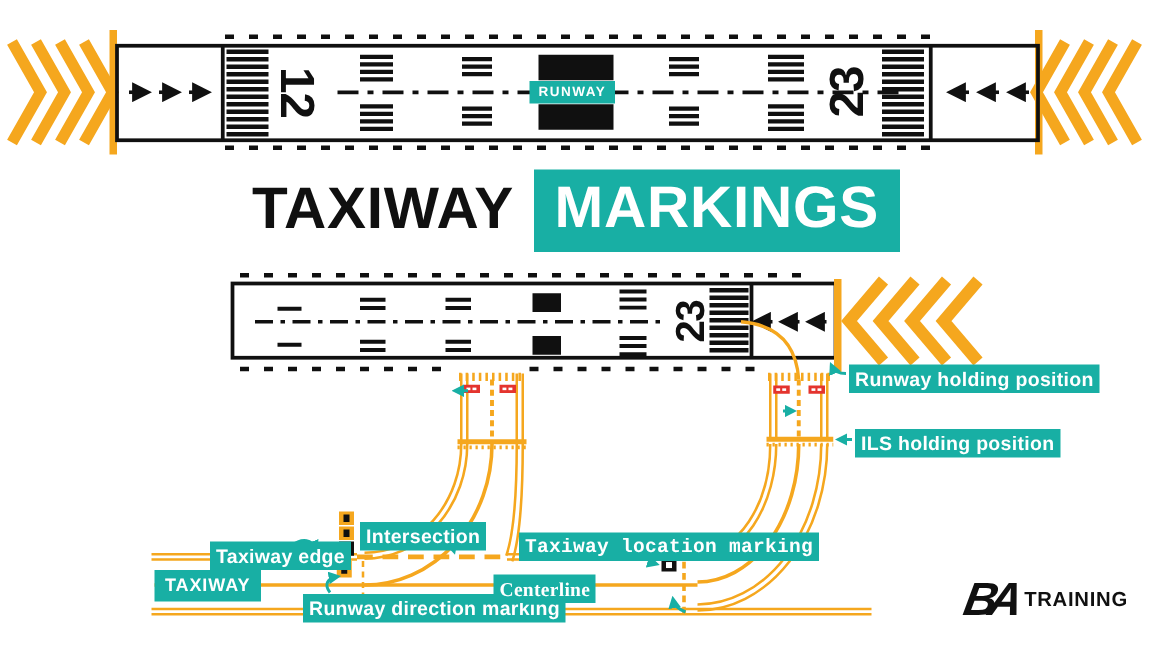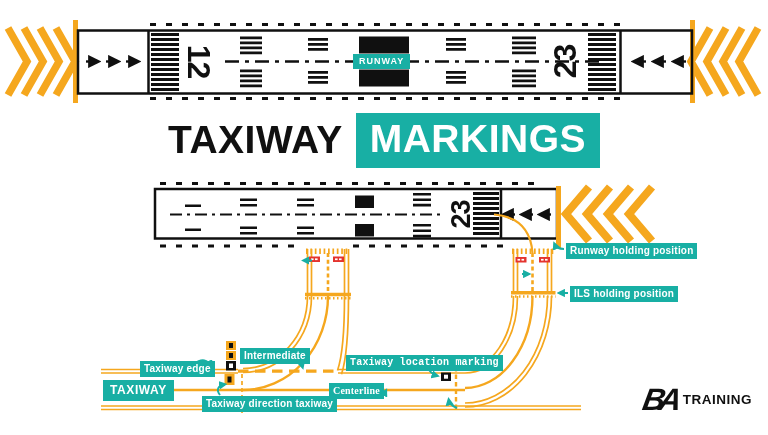--- a/index.html
+++ b/index.html
@@ -8,21 +8,21 @@
            font-family:"Liberation Sans", sans-serif; }
   #art { position:absolute; left:0; top:0; }
   svg .y  { stroke:var(--yellow); fill:none; }
   svg .yf { fill:var(--yellow); stroke:none; }
   svg .k  { stroke:var(--black); fill:none; }
   svg .kf { fill:var(--black); stroke:none; }
   svg .rf { fill:var(--red); stroke:none; }
   svg .wf { fill:#fff; stroke:none; }
   svg .t  { stroke:var(--teal); fill:none; }
   svg .tf { fill:var(--teal); stroke:none; }
-  .tag { position:absolute; background:var(--teal); color:#fff; font-weight:700; font-size:10px;
+  .tag { position:absolute; background:var(--teal); color:#fff; font-weight:700; font-size:13px;
          line-height:1; padding:3px 4px 3px; white-space:nowrap; letter-spacing:.2px; z-index:3; }
   .tag-big { font-size:12px; padding:4px 7px 5px; letter-spacing:.6px; font-weight:800; }
   .rwy-tag { position:absolute; background:var(--teal); color:#fff; font-weight:800; font-size:9px;
              line-height:1; padding:3px 6px; letter-spacing:1px; z-index:3; }
   .rwy-num { position:absolute; display:flex; align-items:center; justify-content:center;
              font-weight:800; color:var(--black); z-index:2; letter-spacing:-1px; }
   #title { position:absolute; left:0; right:0; top:112px; height:56px; display:flex;
            align-items:center; justify-content:center; gap:13px; z-index:3; }
   #title .t1 { font-size:39px; font-weight:800; color:var(--black); letter-spacing:.5px; }
   #title .t2 { font-size:39px; font-weight:800; color:#fff; background:var(--teal);
@@ -215,24 +215,24 @@
   </div>
 
   <div class="rwy-tag" style="left:353px; top:54px;">RUNWAY</div>
 
   <div class="rwy-num" style="left:179px; top:36px; width:38px; height:51px; font-size:32px; transform:rotate(90deg);">12</div>
   <div class="rwy-num" style="left:546px; top:36px; width:38px; height:51px; font-size:32px; transform:rotate(-90deg);">23</div>
   <div class="rwy-num" style="left:443px; top:192px; width:36px; height:45px; font-size:27px; transform:rotate(-90deg);">23</div>
 
   <div class="tag" style="left:566px; top:242.5px;">Runway holding position</div>
   <div class="tag" style="left:570px; top:286px;">ILS holding position</div>
-  <div class="tag" style="left:240px; top:347.5px;">Intermediate</div>
+  <div class="tag" style="left:240px; top:347.5px;">Intersection</div>
   <div class="tag" style="left:140px; top:361px;">Taxiway edge</div>
   <div class="tag tag-big" style="left:103px; top:380px;">TAXIWAY</div>
-  <div class="tag" style="left:202px; top:395.5px;">Taxiway direction taxiway</div>
+  <div class="tag" style="left:202px; top:395.5px;">Runway direction marking</div>
   <div class="tag" style="left:346px; top:355px;font-family:Liberation Mono, monospace;">Taxiway location marking</div>
   <div class="tag" style="left:329px; top:382.5px;font-family:Liberation Serif, serif;">Centerline</div>
 
   <div id="logo">
     <span class="ba">BA</span>
     <span class="tr">TRAINING</span>
   </div>
 
 </div>
 

